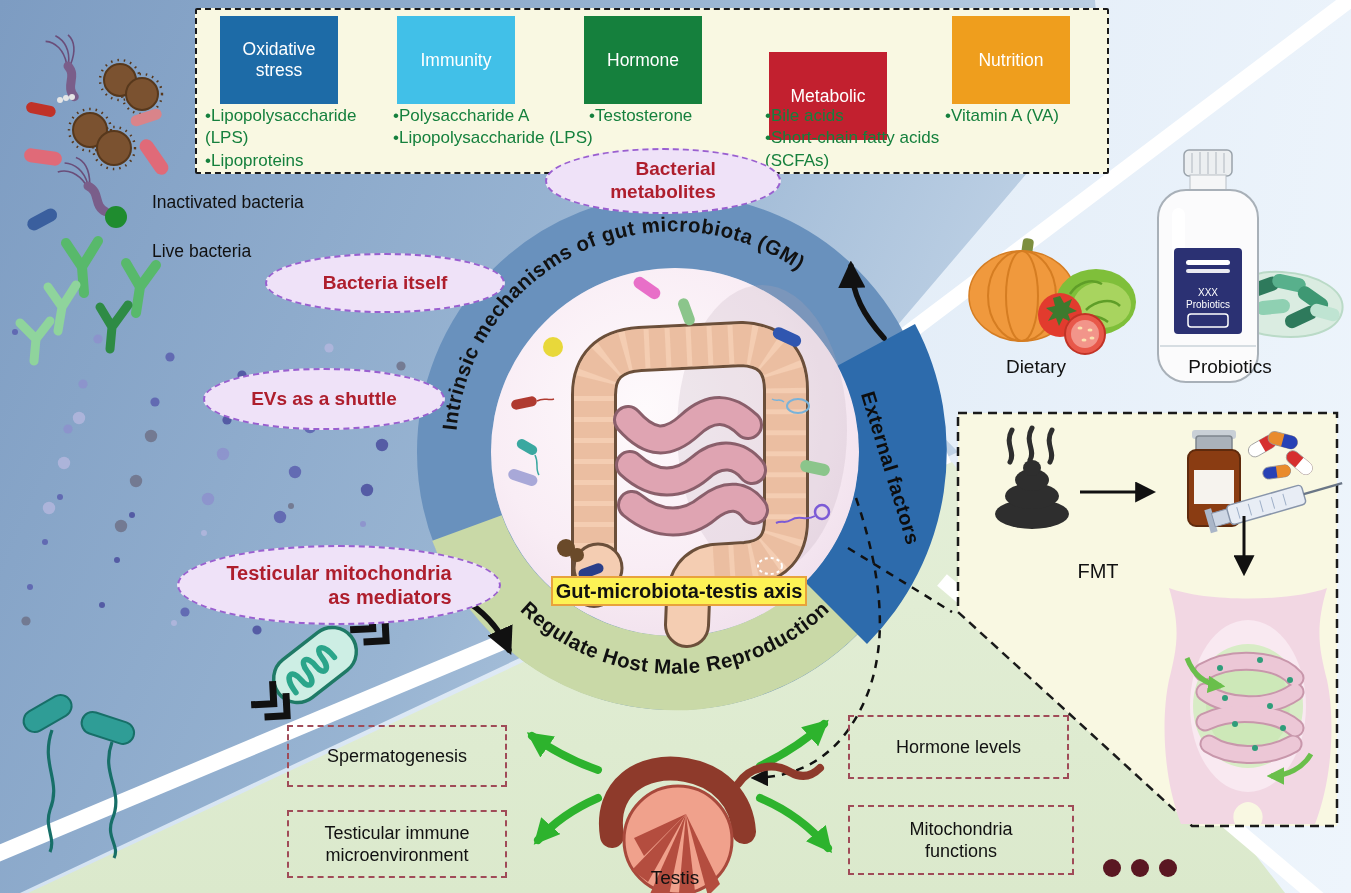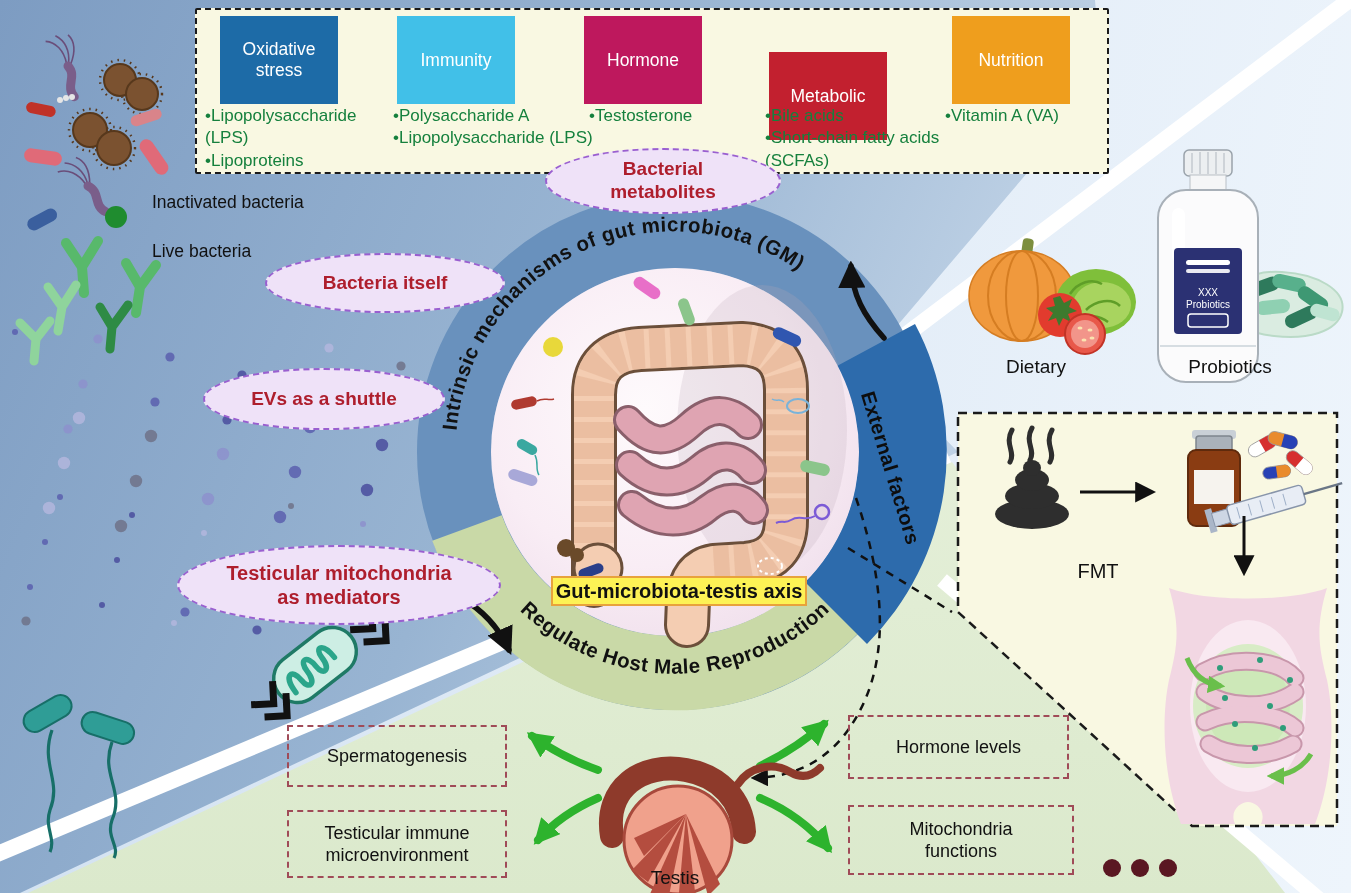--- a/index.html
+++ b/index.html
@@ -10,21 +10,21 @@
   }
   #art{position:absolute;left:0;top:0;z-index:1;}
   .ov{position:absolute;z-index:2;}
   
   .panel{left:195px;top:8px;width:890px;height:162px;background:#f9f8e2;border:2.5px dashed #1a1a1a;border-radius:2px;padding-left:20px;}
   .catbox{position:absolute;top:6px;width:118px;height:88px;display:flex;align-items:center;justify-content:center;
           color:#fff;font-size:17.5px;text-align:center;line-height:1.2;}
   .catitems{position:absolute;top:95px;font-size:17px;color:#15803d;line-height:1.32;}
   .catitems div{white-space:normal;}
   
-  .bubble{display:flex;align-items:center;justify-content:center;text-align:center;
+  .bubble{display:flex;align-items:center;justify-content:center;text-align:right;
           background:#efe2f8;border:2px dashed #9a5fd0;border-radius:50%;
           color:#ae1e2d;font-weight:bold;font-size:19px;line-height:1.2;white-space:pre-line;}
   
   .lbl{color:#111;font-size:17.5px;}
   .lblc{color:#111;text-align:center;}
   .ylabel{left:551px;top:576px;width:252px;height:26px;background:#fdf255;border:2.5px solid #e8a23c;
           display:flex;align-items:center;justify-content:center;font-weight:bold;font-size:20px;color:#111;}
   .obox{border:2.5px dashed #a04b58;display:flex;align-items:center;justify-content:center;text-align:center;
         font-size:18px;color:#111;line-height:1.25;white-space:pre-line;background:transparent;}
 </style>
@@ -410,21 +410,21 @@
   <g fill="#5a1722">
     <circle cx="1112" cy="868" r="9"></circle>
         <circle cx="1140" cy="868" r="9"></circle>
         <circle cx="1168" cy="868" r="9"></circle>
   </g>
 </svg>
 
 <div class="ov panel">
   <div class="catbox" style="left: 23px; background: rgb(29, 107, 167);">Oxidative stress</div>
   <div class="catbox" style="left: 200px; background: rgb(65, 192, 232);">Immunity</div>
-  <div class="catbox" style="left: 387px; background: #be185d;">Hormone</div>
+  <div class="catbox" style="left: 387px; background: #15803d;">Hormone</div>
   <div class="catbox" style="left: 572px; background: rgb(194, 32, 47); margin-top: 36px;">Metabolic</div>
   <div class="catbox" style="left: 755px; background: rgb(239, 158, 29);">Nutrition</div>
 
   <div class="catitems" style="left:8px;width:196px">
     <div>•Lipopolysaccharide (LPS)</div>
     <div>•Lipoproteins</div>
   </div>
   <div class="catitems" style="left:196px;width:290px">
     <div>•Polysaccharide A</div>
     <div>•Lipopolysaccharide (LPS)</div>

